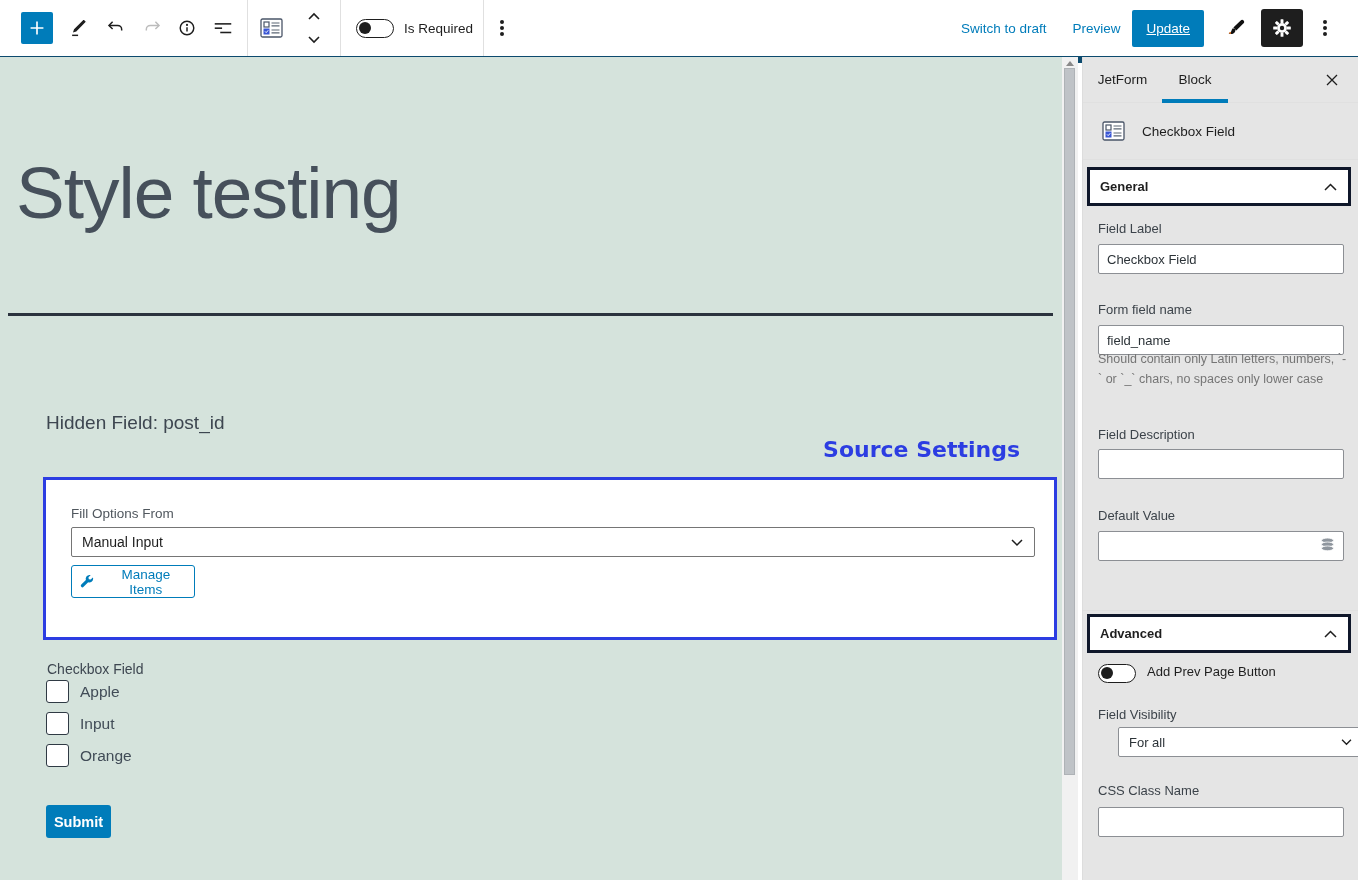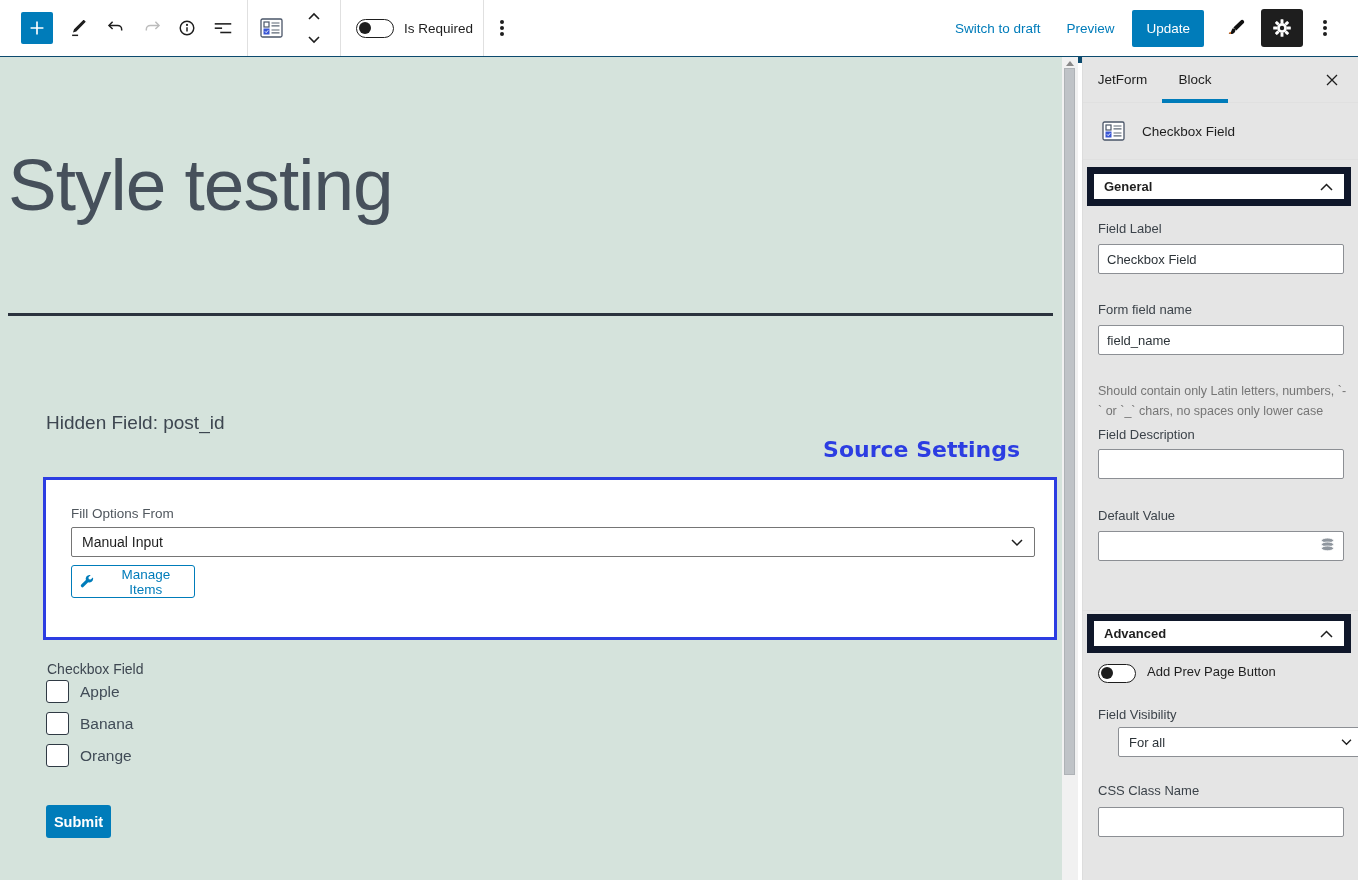--- a/index.html
+++ b/index.html
@@ -53,21 +53,21 @@
   
   #sidebar{position:absolute;left:1082px;top:57px;width:276px;height:823px;background:#e5e5e5;border-left:1px solid #ddd;box-sizing:border-box;}
   #sb-tabs{position:absolute;left:0;top:0;width:100%;height:46px;border-bottom:1px solid #e0e0e0;box-sizing:border-box;}
   .sb-tab{position:absolute;top:0;height:46px;line-height:46px;font-size:13.5px;font-weight:500;color:#1e1e1e;text-align:center;cursor:pointer;}
   #tab-jetform{left:0;width:79px;}
   #tab-block{left:79px;width:66px;}
   #tab-block::after{content:"";position:absolute;left:0;bottom:0;width:100%;height:4px;background:#007cba;}
   #sb-close{position:absolute;right:14px;top:11px;width:24px;height:24px;display:flex;align-items:center;justify-content:center;cursor:pointer;background:none;border:none;padding:0;}
   #block-card{position:absolute;left:0;top:46px;width:100%;height:57px;border-bottom:1px solid #e0e0e0;box-sizing:border-box;display:flex;align-items:center;padding-left:18px;gap:15px;}
   #block-card .bc-title{font-size:13.5px;font-weight:500;color:#1e1e1e;}
-  .panel-hl{position:absolute;left:4px;width:264px;height:39px;box-sizing:border-box;border:7px solid #0f172a;background:#fff;
+  .panel-hl{position:absolute;left:4px;width:264px;height:39px;box-sizing:border-box;border:3px solid #0f172a;background:#fff;
     display:flex;align-items:center;justify-content:space-between;padding:0 10px;cursor:pointer;}
   .panel-hl .p-title{font-size:13px;font-weight:600;color:#1e1e1e;}
   .sb-label{position:absolute;left:15px;font-size:13px;color:#3c434a;}
   .sb-input{position:absolute;left:15px;width:246px;height:30px;box-sizing:border-box;border:1px solid #8c8f94;border-radius:2px;
     padding:0 8px;font-size:13px;color:#2c3338;font-family:inherit;background:#fff;}
   .sb-help{position:absolute;left:15px;width:252px;font-size:12.5px;line-height:1.6;color:#757575;}
   #sb-divider{position:absolute;left:0;top:553px;width:100%;height:1px;background:#e0e0e0;}
   #adv-toggle-row{position:absolute;left:15px;top:607px;display:flex;align-items:flex-start;gap:11px;}
   #adv-toggle-row .t-label{font-size:13px;color:#1e1e1e;}
   #visibility-select{position:absolute;left:15px;top:670px;width:246px;height:30px;font-size:13px;color:#2c3338;border-color:#8c8f94;margin-left:20px;}
@@ -153,21 +153,21 @@
 
   <div class="tb-sep" style="left:483px;"></div>
 
   <button class="tb-btn" style="left:490px;top:16px;width:24px;height:24px;">
     <span class="dots-v"></span>
   </button>
 
   <div id="tb-right">
     <a class="tb-link">Switch to draft</a>
     <a class="tb-link" style="margin-left:26px;">Preview</a>
-    <button id="update-btn" style="margin-left:18px;">Update</button>
+    <button id="update-btn" style="margin-left:12px;text-decoration:underline;">Update</button>
     <button class="tb-btn" style="position:static;margin-left:19px;width:26px;height:26px;">
       <svg width="24" height="24" viewBox="0 0 24 24">
         <path d="M19.6 4.4c.8.8.8 2.1 0 2.9l-7.3 7.2-2.9-2.9 7.3-7.2c.8-.8 2.1-.8 2.9 0z" fill="#111"></path>
         <path d="M8.8 12.2c-1.2 1.2-1.1 2.4-1.8 3.5-.5.8-1.3 1.3-2.4 1.5 1.8 1.3 4.3 1.1 5.8-.4 1-1 1.3-2.5.8-3.7z" fill="#111"></path>
         <circle cx="6.1" cy="16.9" r="1" fill="#e8792b"></circle>
       </svg>
     </button>
     <div id="gear-btn" style="margin-left:12px;">
       <svg width="22" height="22" viewBox="0 0 24 24">
         <g fill="#fff">
@@ -184,21 +184,21 @@
         <circle cx="12" cy="12" r="2.4" fill="#1e1e1e"></circle>
       </svg>
     </div>
     <button class="tb-btn" style="position:static;margin-left:13px;width:18px;height:24px;">
       <span class="dots-v"></span>
     </button>
   </div>
 </div>
 
 <div id="canvas">
-  <h1 id="post-title" style="margin:0;">Style testing</h1>
+  <h1 id="post-title" style="margin:8px;">Style testing</h1>
 
   <div id="hr-block"></div>
 
   <div id="hidden-field">Hidden Field: post_id</div>
 
   <div id="source-box">
     <div class="fl-label">Fill Options From</div>
     <div class="wp-select" id="fill-select">
       <span>Manual Input</span>
       <svg width="14" height="9" viewBox="0 0 14 9" fill="none" stroke="#1e1e1e" stroke-width="1.5">
@@ -216,21 +216,21 @@
   <div id="annotation">Source Settings</div>
 
   <div id="cb-group-label">Checkbox Field</div>
 
   <div class="cb-row" style="top:623px;">
     <span class="cb-box"></span>
     <span class="cb-label">Apple</span>
   </div>
   <div class="cb-row" style="top:655px;">
     <span class="cb-box"></span>
-    <span class="cb-label">Banana</span>
+    <span class="cb-label">Input</span>
   </div>
   <div class="cb-row" style="top:687px;">
     <span class="cb-box"></span>
     <span class="cb-label">Orange</span>
   </div>
 
   <button id="submit-btn">Submit</button>
 </div>
 
 <div id="vscroll">
@@ -266,21 +266,21 @@
     <svg width="15" height="10" viewBox="0 0 15 10" fill="none" stroke="#1e1e1e" stroke-width="1.5">
         <path d="M2 8l5.5-5.5L13 8"></path>
       </svg>
   </div>
 
   <div class="sb-label" style="top:164px;">Field Label</div>
   <input class="sb-input" style="top: 187px;" value="Checkbox Field">
 
   <div class="sb-label" style="top:245px;">Form field name</div>
   <input class="sb-input" style="top: 268px;" value="field_name">
-  <div class="sb-help" style="top:324px;">Should contain only Latin letters, numbers, `-` or `_` chars, no spaces only lower case</div>
+  <div class="sb-help" style="top:292px;">Should contain only Latin letters, numbers, `-` or `_` chars, no spaces only lower case</div>
 
   <div class="sb-label" style="top:370px;">Field Description</div>
   <input class="sb-input" style="top: 392px;" value="">
 
   <div class="sb-label" style="top:451px;">Default Value</div>
   <div class="dv-wrap">
     <input class="sb-input" value="" style="">
     <span class="dv-icon">
       <svg width="19" height="19" viewBox="0 0 24 24">
         <g fill="#8f969e" stroke="#fff" stroke-width="1">

